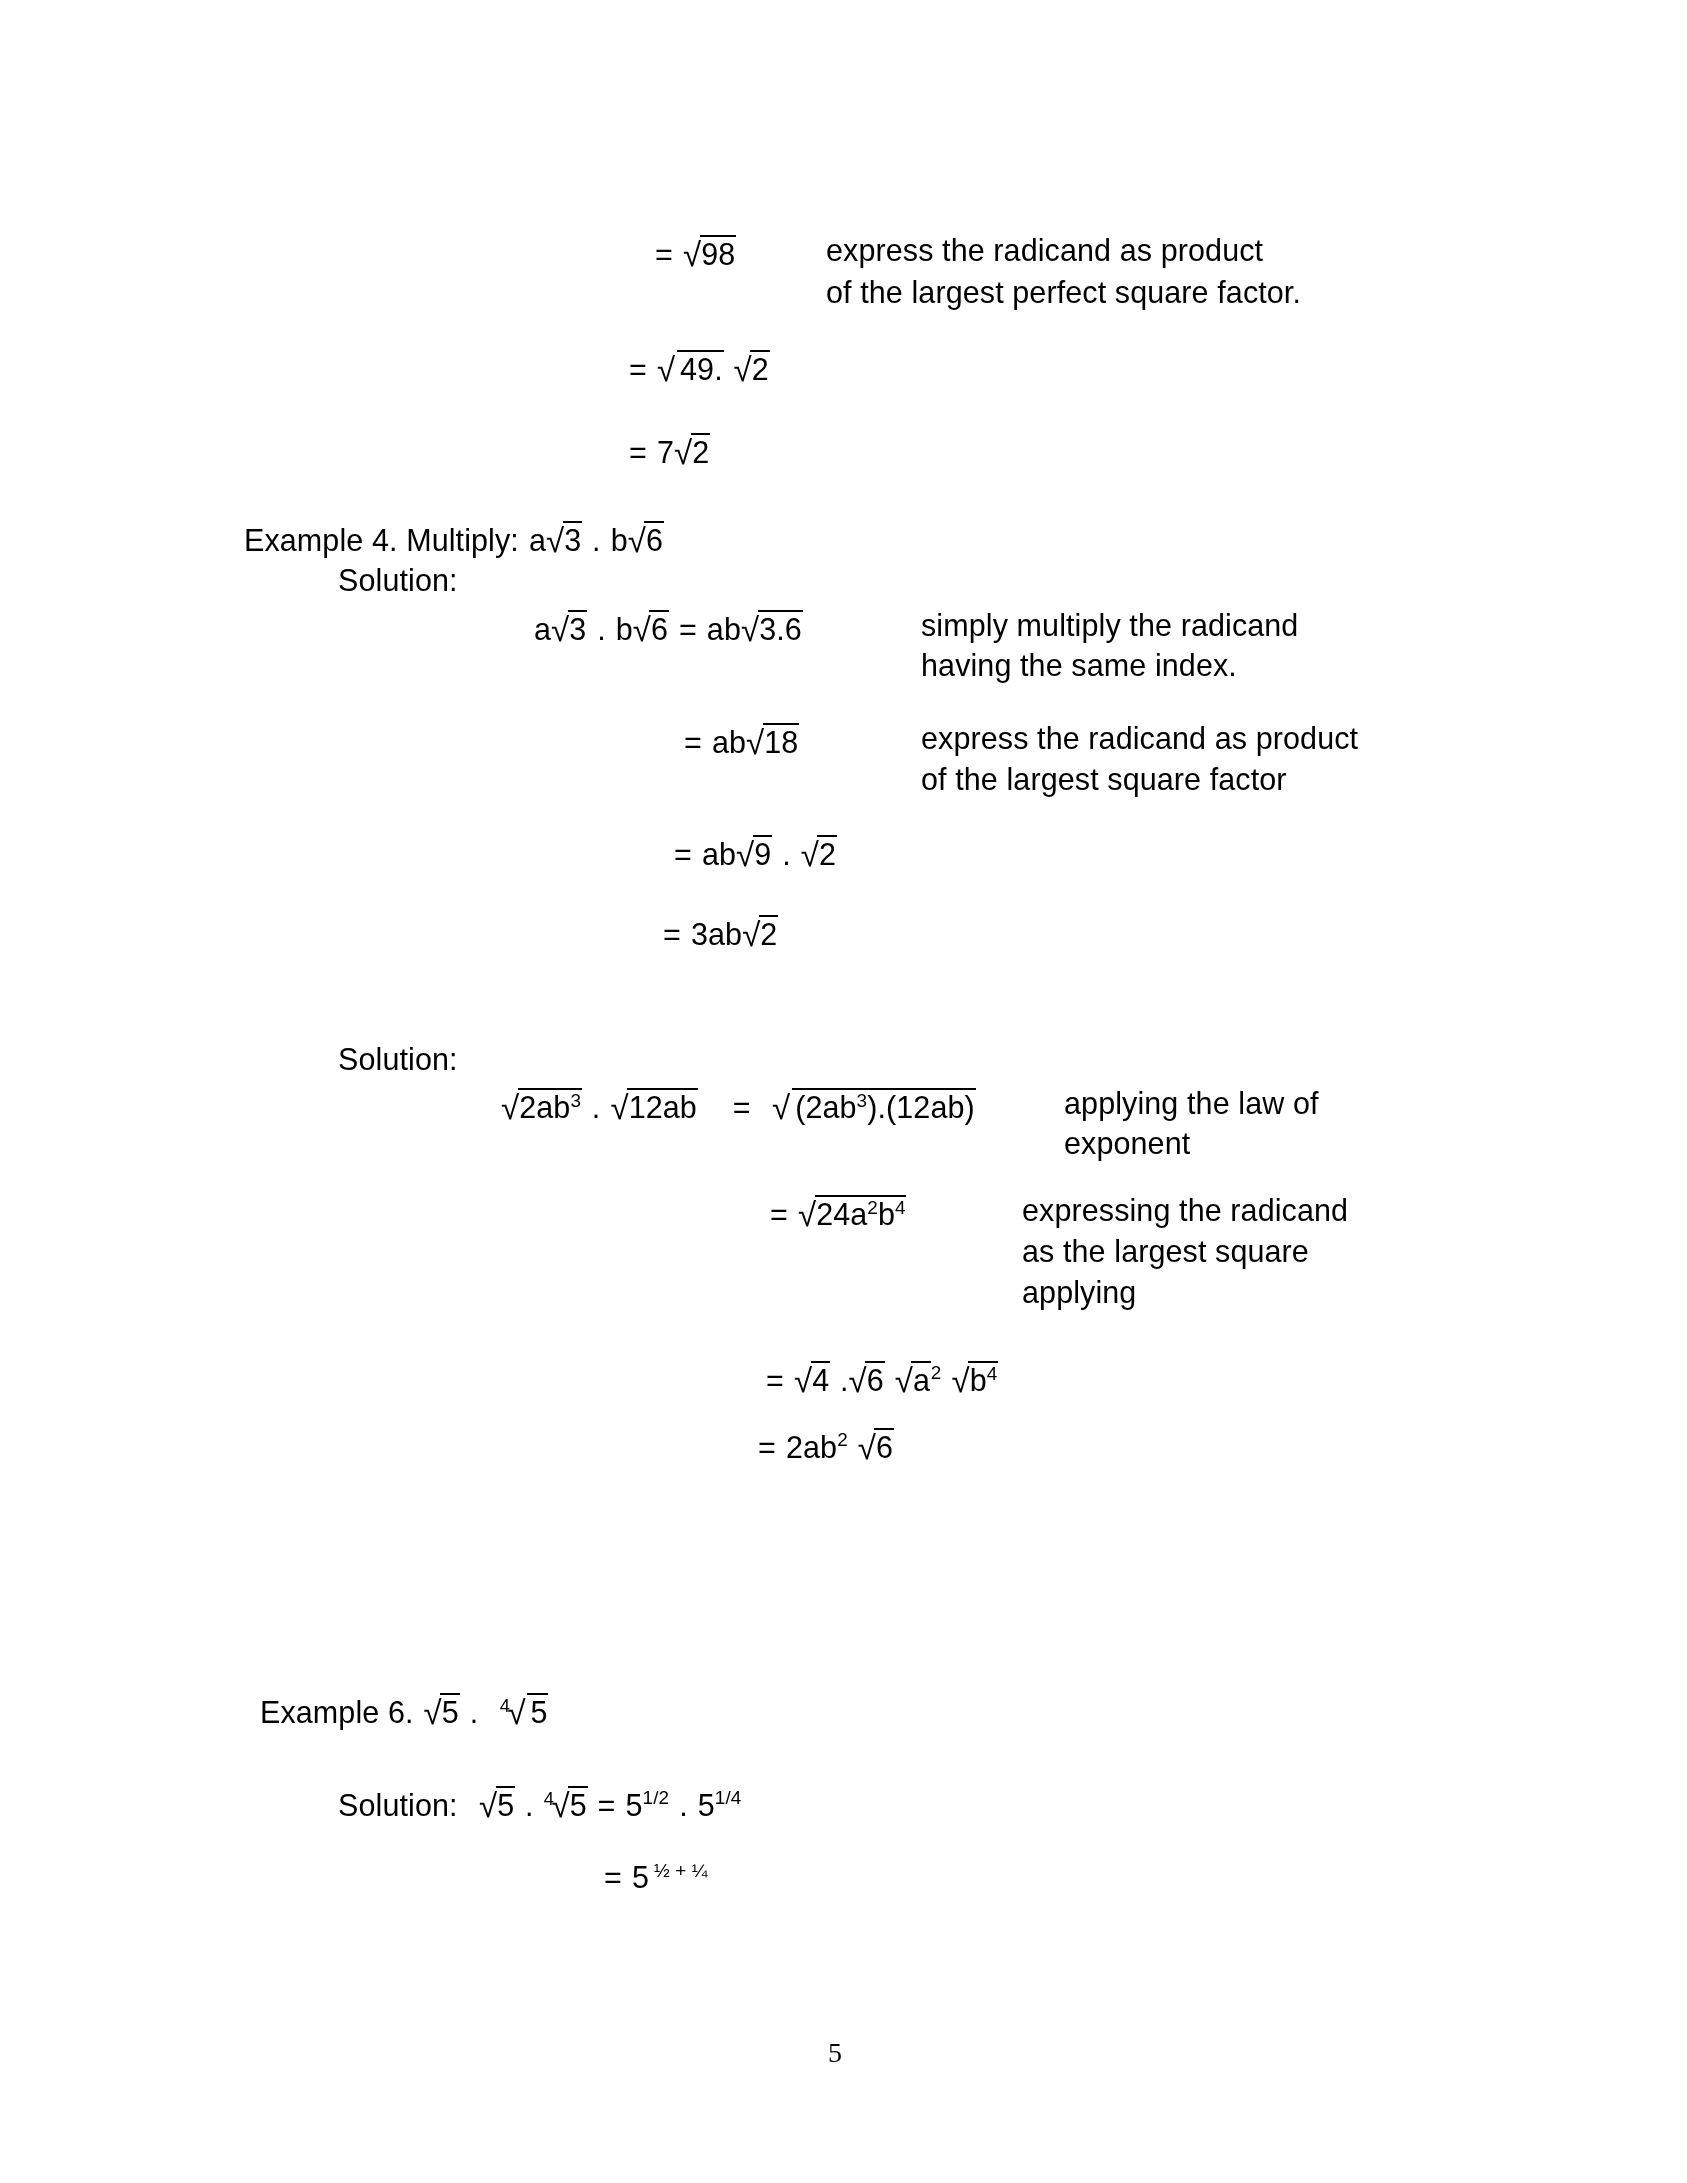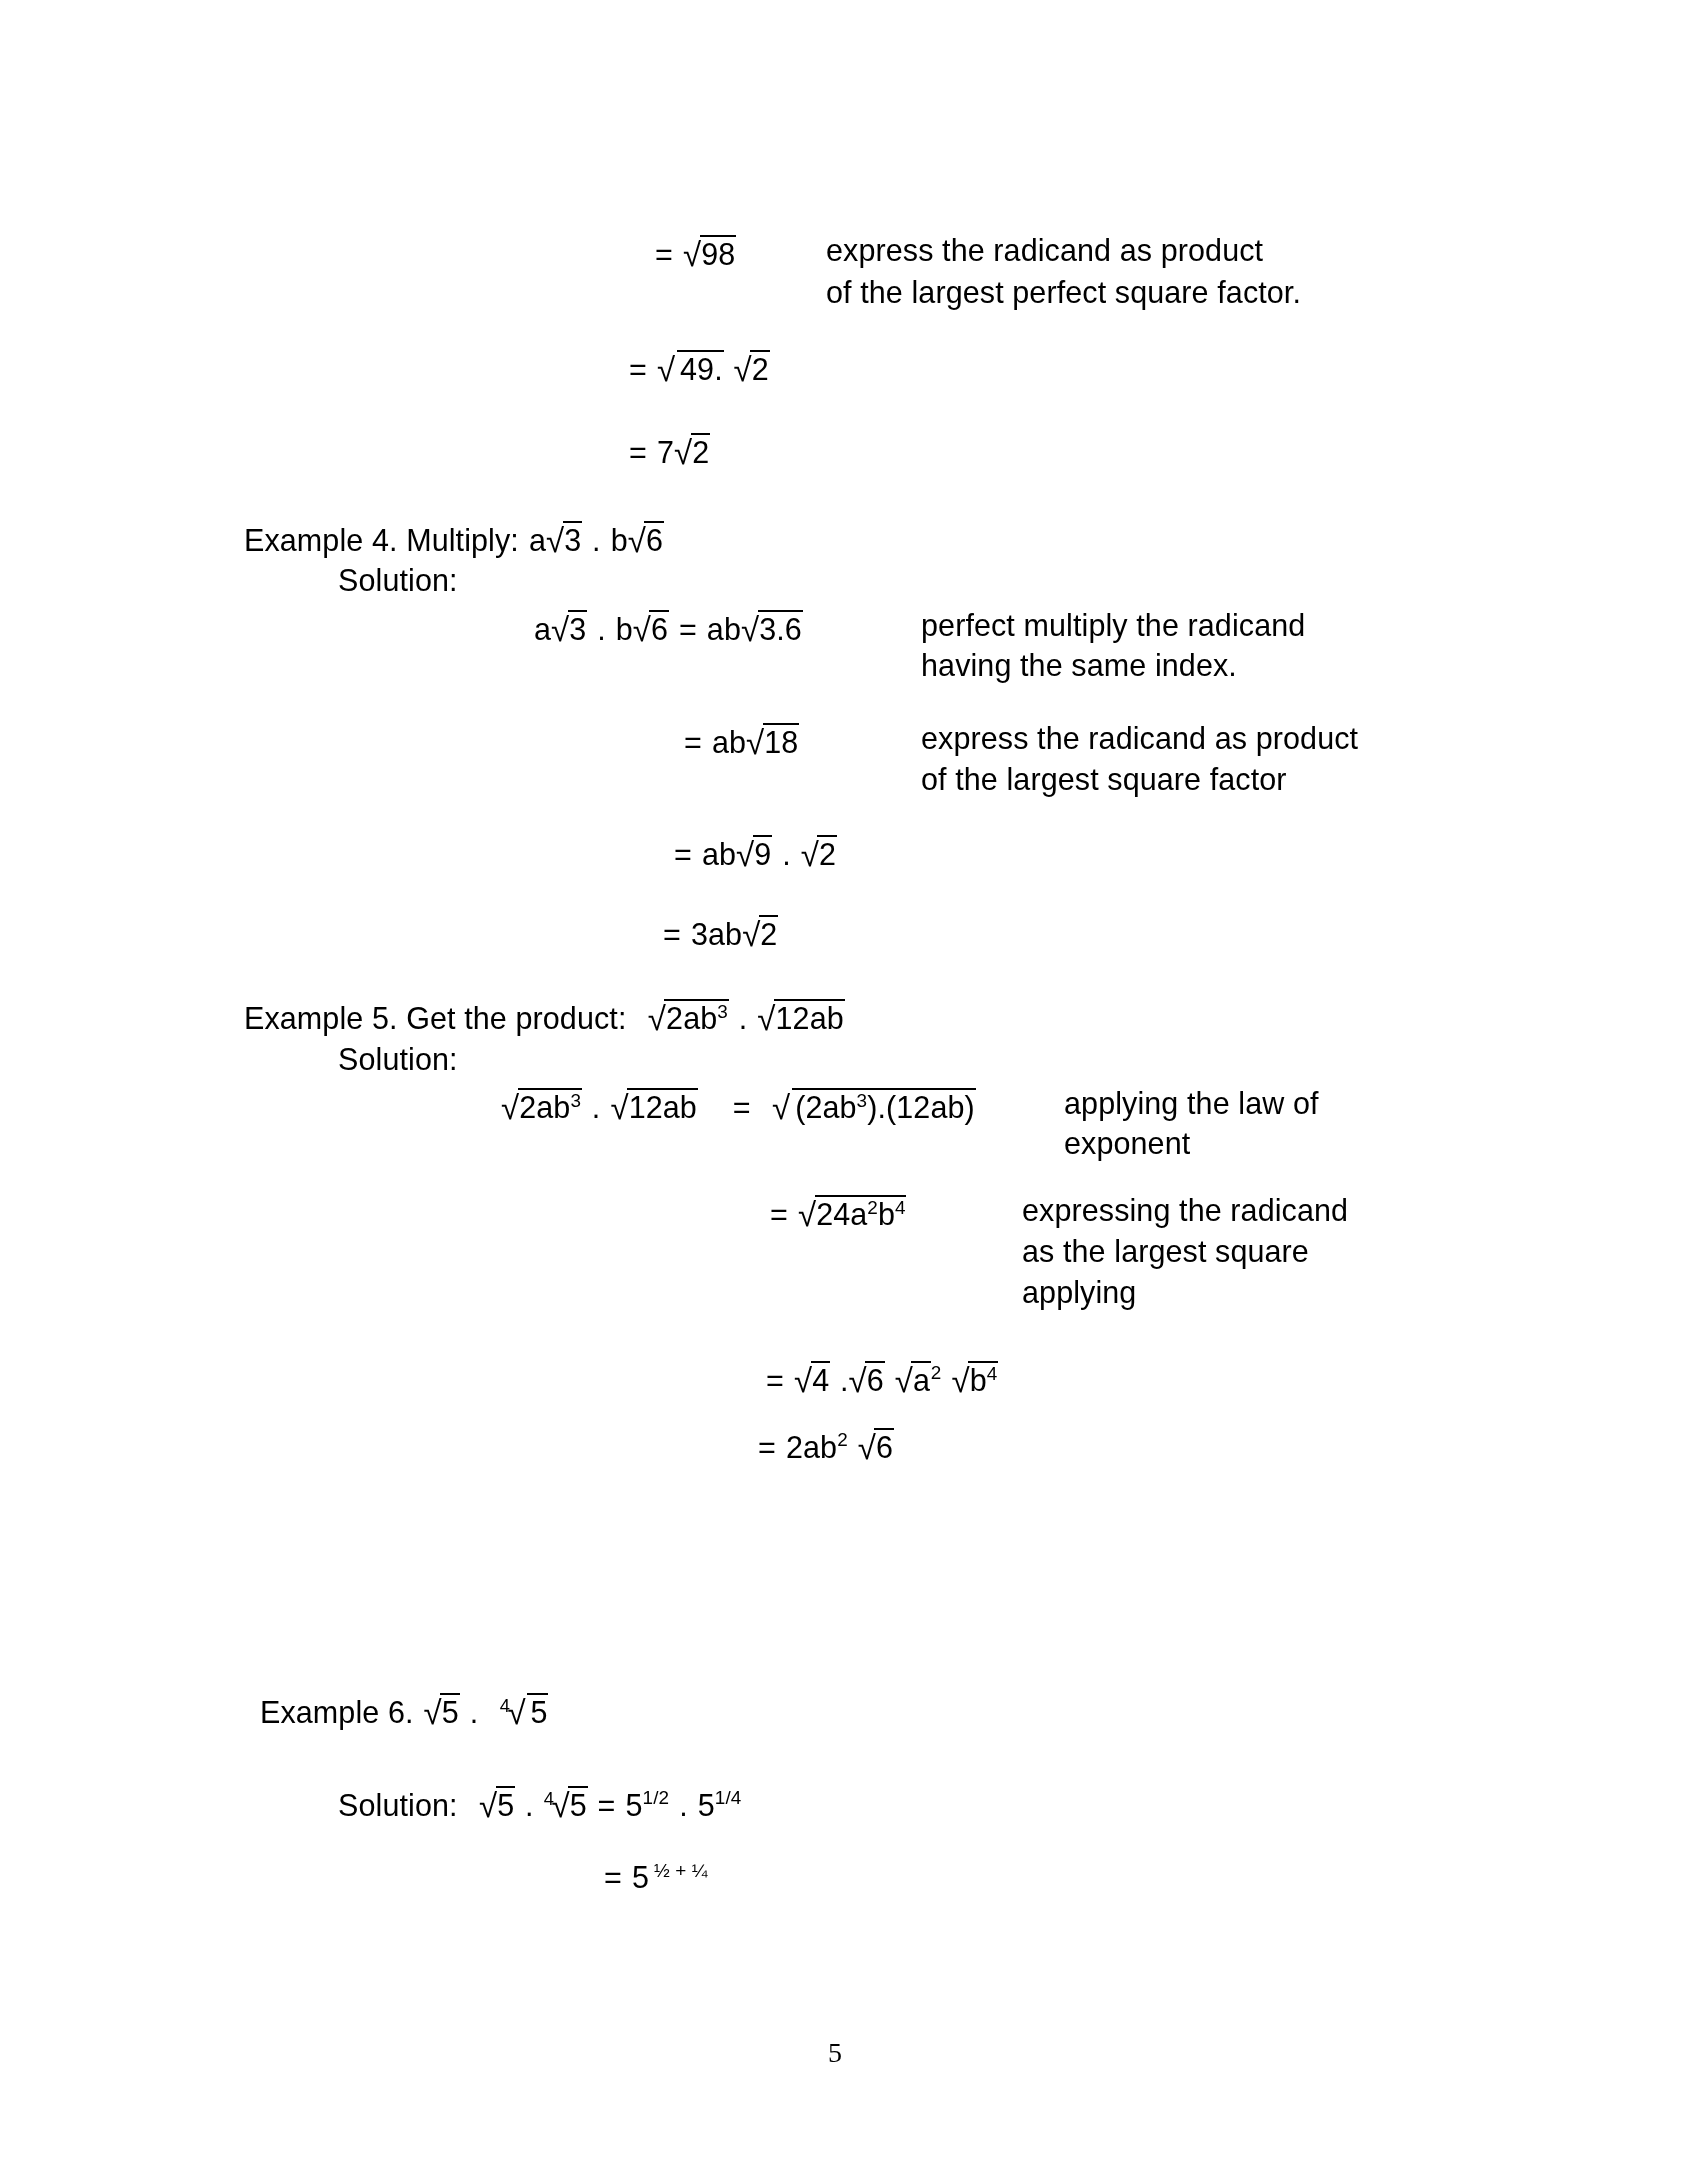--- a/index.html
+++ b/index.html
@@ -94,40 +94,37 @@
 
   <div class="ln" style="left:244px; top:521px;">
     <span>Example 4. Multiply:</span><span class="spc"></span><span>a</span><span class="rad"><span class="rsym">√</span><span class="rcand">3</span></span><span class="spc"></span><span>.</span><span class="spc"></span><span>b</span><span class="rad"><span class="rsym">√</span><span class="rcand">6</span></span>
   </div>
 
   <div class="ln" style="left:338px; top:565px;">Solution:</div>
 
   <div class="ln" style="left:534px; top:610px;">
     <span>a</span><span class="rad"><span class="rsym">√</span><span class="rcand">3</span></span><span class="spc"></span><span>.</span><span class="spc"></span><span>b</span><span class="rad"><span class="rsym">√</span><span class="rcand">6</span></span><span class="spc"></span><span>=</span><span class="spc"></span><span>ab</span><span class="rad"><span class="rsym">√</span><span class="rcand">3.6</span></span>
   </div>
-  <div class="ln" style="left:921px; top:610px;">perfect multiply the radicand</div>
+  <div class="ln" style="left:921px; top:610px;">simply multiply the radicand</div>
   <div class="ln" style="left:921px; top:650px;">having the same index.</div>
 
   <div class="ln" style="left:684px; top:723px;">
     <span>=</span><span class="spc"></span><span>ab</span><span class="rad"><span class="rsym">√</span><span class="rcand">18</span></span>
   </div>
   <div class="ln" style="left:921px; top:723px;">express the radicand as product</div>
   <div class="ln" style="left:921px; top:764px;">of the largest square factor</div>
 
   <div class="ln" style="left:674px; top:835px;">
     <span>=</span><span class="spc"></span><span>ab</span><span class="rad"><span class="rsym">√</span><span class="rcand">9</span></span><span class="spc"></span><span>.</span><span class="spc"></span><span class="rad"><span class="rsym">√</span><span class="rcand">2</span></span>
   </div>
 
   <div class="ln" style="left:663px; top:915px;">
     <span>=</span><span class="spc"></span><span>3ab</span><span class="rad"><span class="rsym">√</span><span class="rcand">2</span></span>
   </div>
 
-  <div class="ln" style="left:244px; top:999px;">
-    <span>Example 5. Get the product:</span><span class="spc-lg"></span><span class="rad"><span class="rsym">√</span><span class="rcand"><span>2ab</span><sup>3</sup></span></span><span class="spc"></span><span>.</span><span class="spc"></span><span class="rad"><span class="rsym">√</span><span class="rcand">12ab</span></span>
-  </div>
 
   <div class="ln" style="left:338px; top:1044px;">Solution:</div>
 
   <div class="ln" style="left:501px; top:1088px;">
     <span class="rad"><span class="rsym">√</span><span class="rcand"><span>2ab</span><sup>3</sup></span></span><span class="spc"></span><span>.</span><span class="spc"></span><span class="rad"><span class="rsym">√</span><span class="rcand">12ab</span></span><span class="spc-xl"></span><span>=</span><span class="spc-lg"></span><span class="rad"><span class="rsym">√</span><span class="rcand gap"><span>(2ab</span><sup>3</sup><span>).(12ab)</span></span></span>
   </div>
   <div class="ln" style="left:1064px; top:1088px;">applying the law of</div>
   <div class="ln" style="left:1064px; top:1128px;">exponent</div>
 
   <div class="ln" style="left:770px; top:1195px;">

